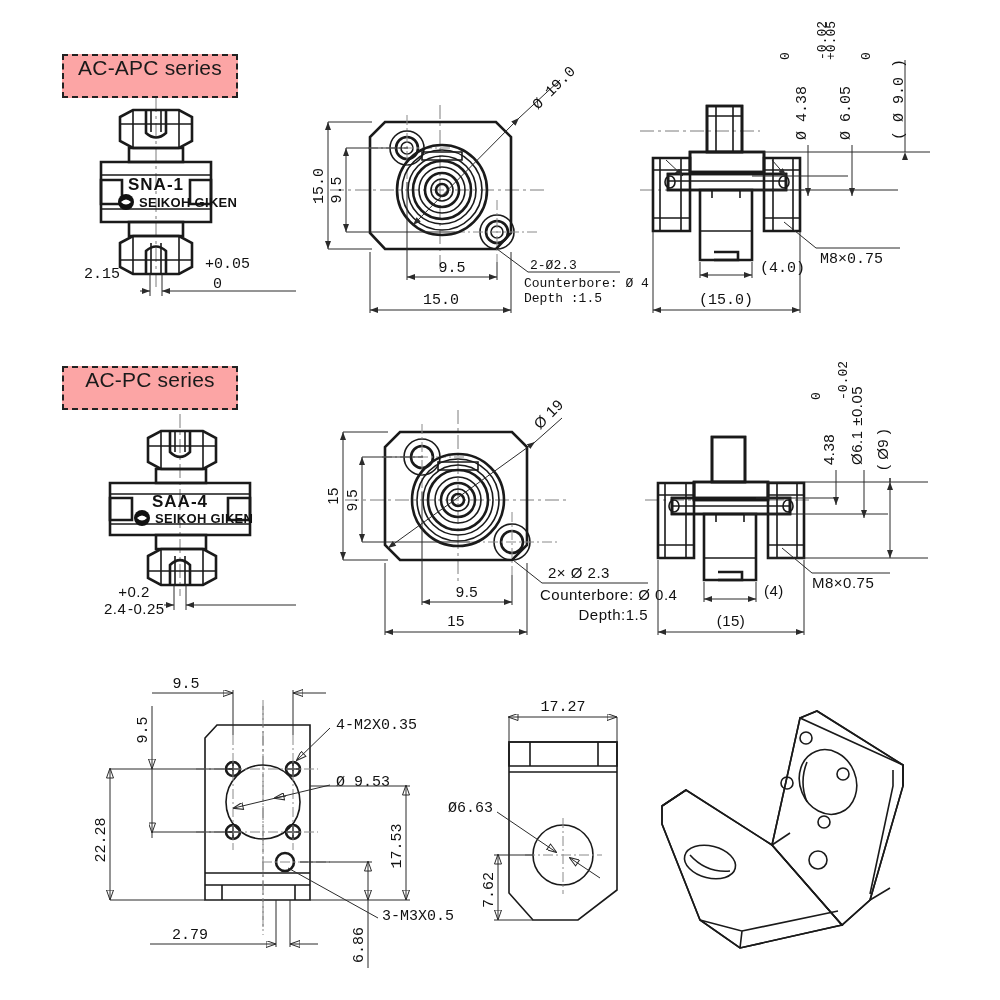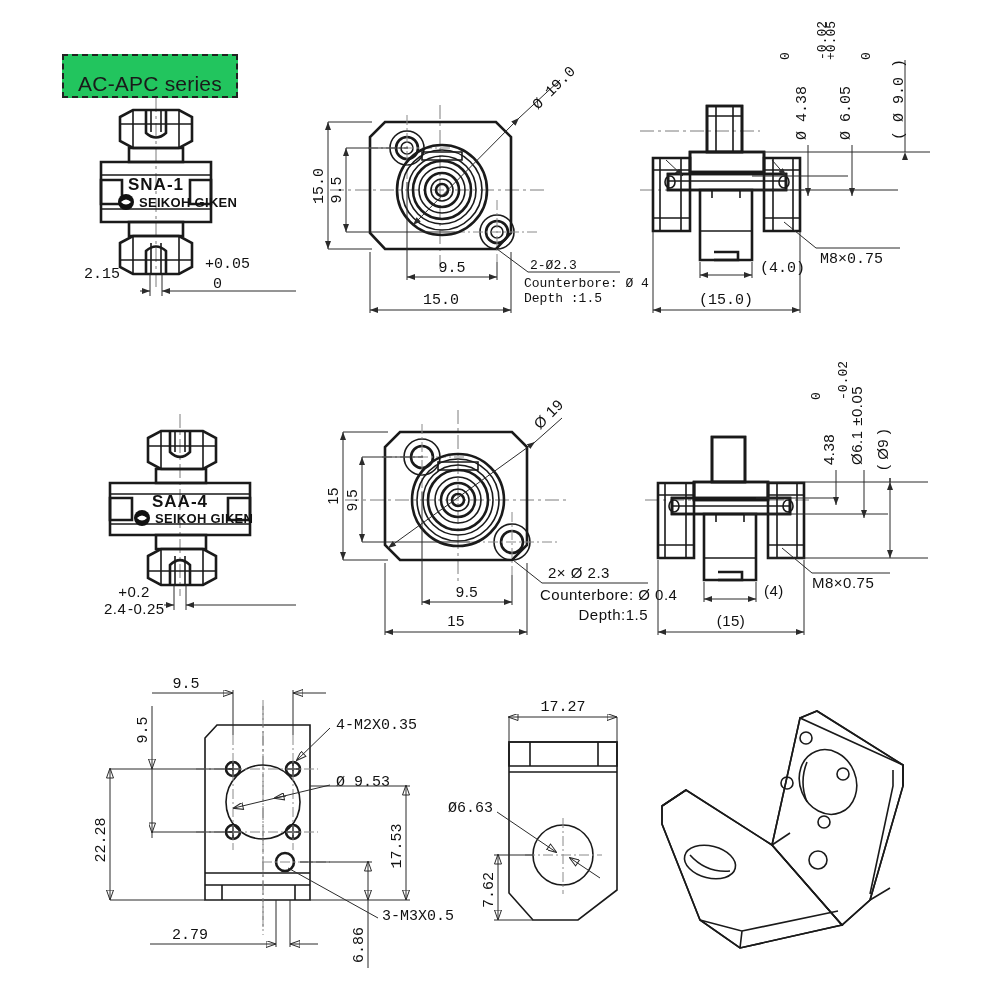--- a/index.html
+++ b/index.html
@@ -18,34 +18,37 @@
   .ctr2{stroke:#8a8a8a;fill:none;stroke-width:1;stroke-dasharray:10 3 2 3;}
   .fillk{fill:#111111;}
   .arrow{fill:#2b2b2b;}
   text{font-family:"Liberation Sans", sans-serif;fill:#111;}
   .t-dim{font-size:15px;letter-spacing:.5px;}
   .t-dim-m{font-family:"Liberation Mono", monospace;font-size:15px;}
   .t-small{font-family:"Liberation Mono", monospace;font-size:13px;}
   .t-brand{font-size:13px;font-weight:bold;letter-spacing:.3px;}
   .t-part{font-size:17px;font-weight:bold;letter-spacing:1px;}
   .seriesbox{
-    position:absolute;border:2px dashed #222;background:#22c55e;
-    display:flex;align-items:flex-end;justify-content:center;
+    position:absolute;border:2px dashed #222;background:#fca5a5;
+    display:flex;align-items:flex-start;justify-content:center;
     font-size:21px;color:#1a1a1a;letter-spacing:.2px;
   }
 </style>
 </head>
 <body>
 
 <div class="sheet">
 
   <div class="seriesbox" style="left:62px;top:54px;width:172px;height:40px;">
     <span>AC-APC series</span>
   </div>
 
+  <div class="seriesbox" style="left:62px;top:366px;width:172px;height:40px;">
+    <span>AC-PC series</span>
+  </div>
 
   <svg width="1000" height="1000" viewBox="0 0 1000 1000">
     <defs>
       <marker id="ar" markerWidth="9" markerHeight="9" refX="8" refY="3" orient="auto">
         <path d="M0,0 L8,3 L0,6 z" class="arrow"></path>
       </marker>
       <marker id="arS" markerWidth="9" markerHeight="9" refX="0" refY="3" orient="auto">
         <path d="M8,0 L0,3 L8,6 z" class="arrow"></path>
       </marker>
       <marker id="arO" markerWidth="11" markerHeight="9" refX="10" refY="3.5" orient="auto">

